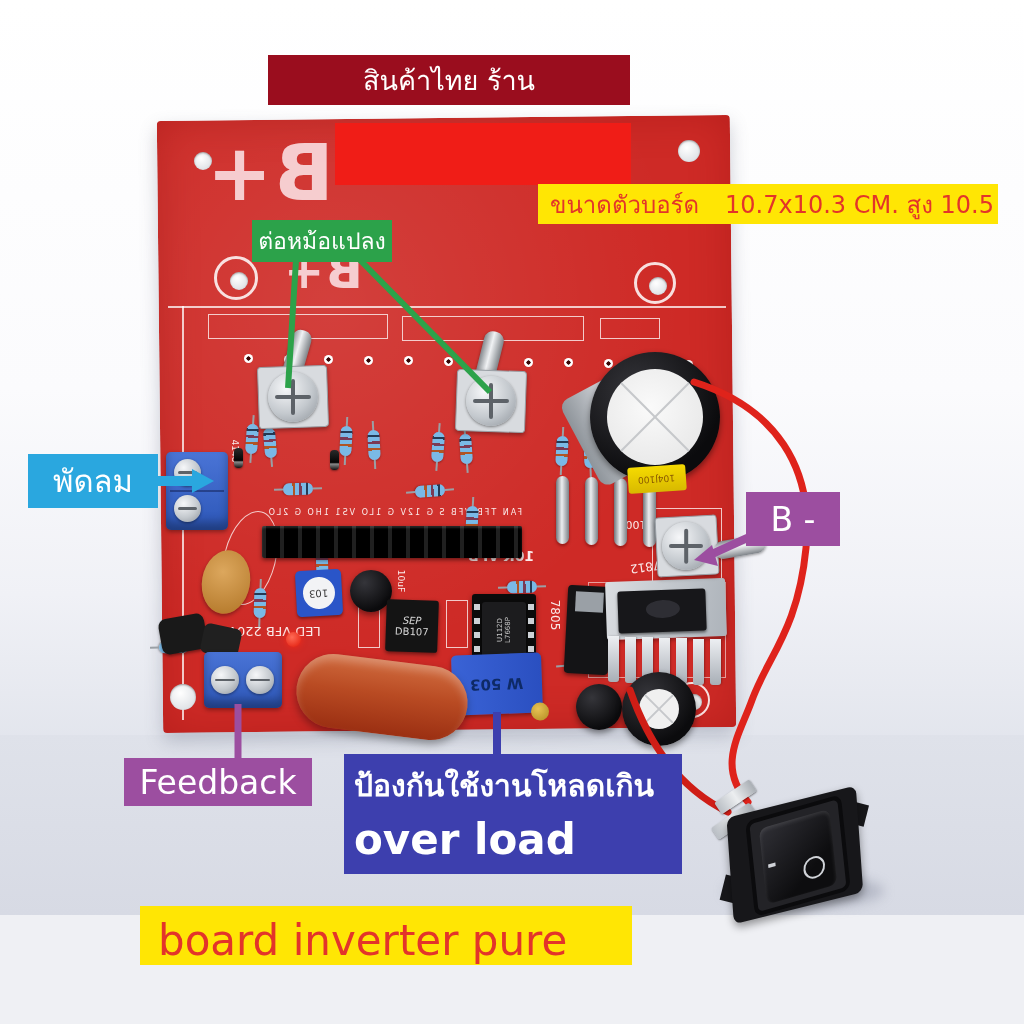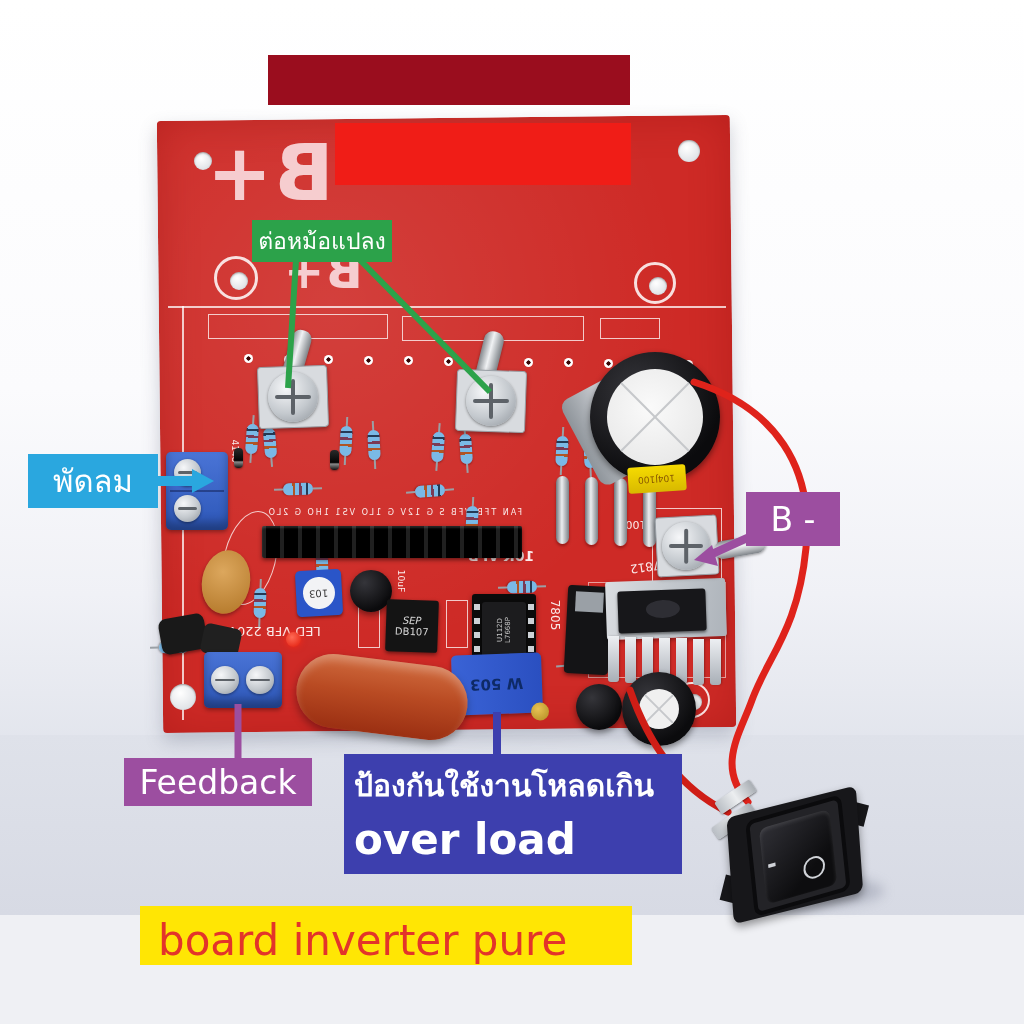--- a/index.html
+++ b/index.html
@@ -288,22 +288,27 @@
     <div class="abs sw-wing2"></div>
     <div class="abs sw-flange"></div>
     <div class="abs sw-bezel"></div>
     <div class="abs sw-rocker">
       <span class="on">O</span>
       <span class="off">-</span>
     </div>
   </div>
 
   <div class="abs top-banner">
+    <span class="th">สินค้าไทย ร้าน</span>
   </div>
   <div class="abs censor"></div>
+  <div class="abs size-banner">
+    <span>ขนาดตัวบอร์ด</span>
+    <span>10.7x10.3 CM. สูง 10.5</span>
+  </div>
   <div class="abs label fan-label">พัดลม</div>
   <div class="abs label green-label">ต่อหม้อแปลง</div>
   <div class="abs label bminus-label">B -</div>
   <div class="abs label feedback-label">Feedback</div>
   <div class="abs overload">
     <div class="l1">ป้องกันใช้งานโหลดเกิน</div>
     <div class="l2">over load</div>
   </div>
   <div class="abs bottom-banner">
     <div class="l1">board inverter pure sine</div>

